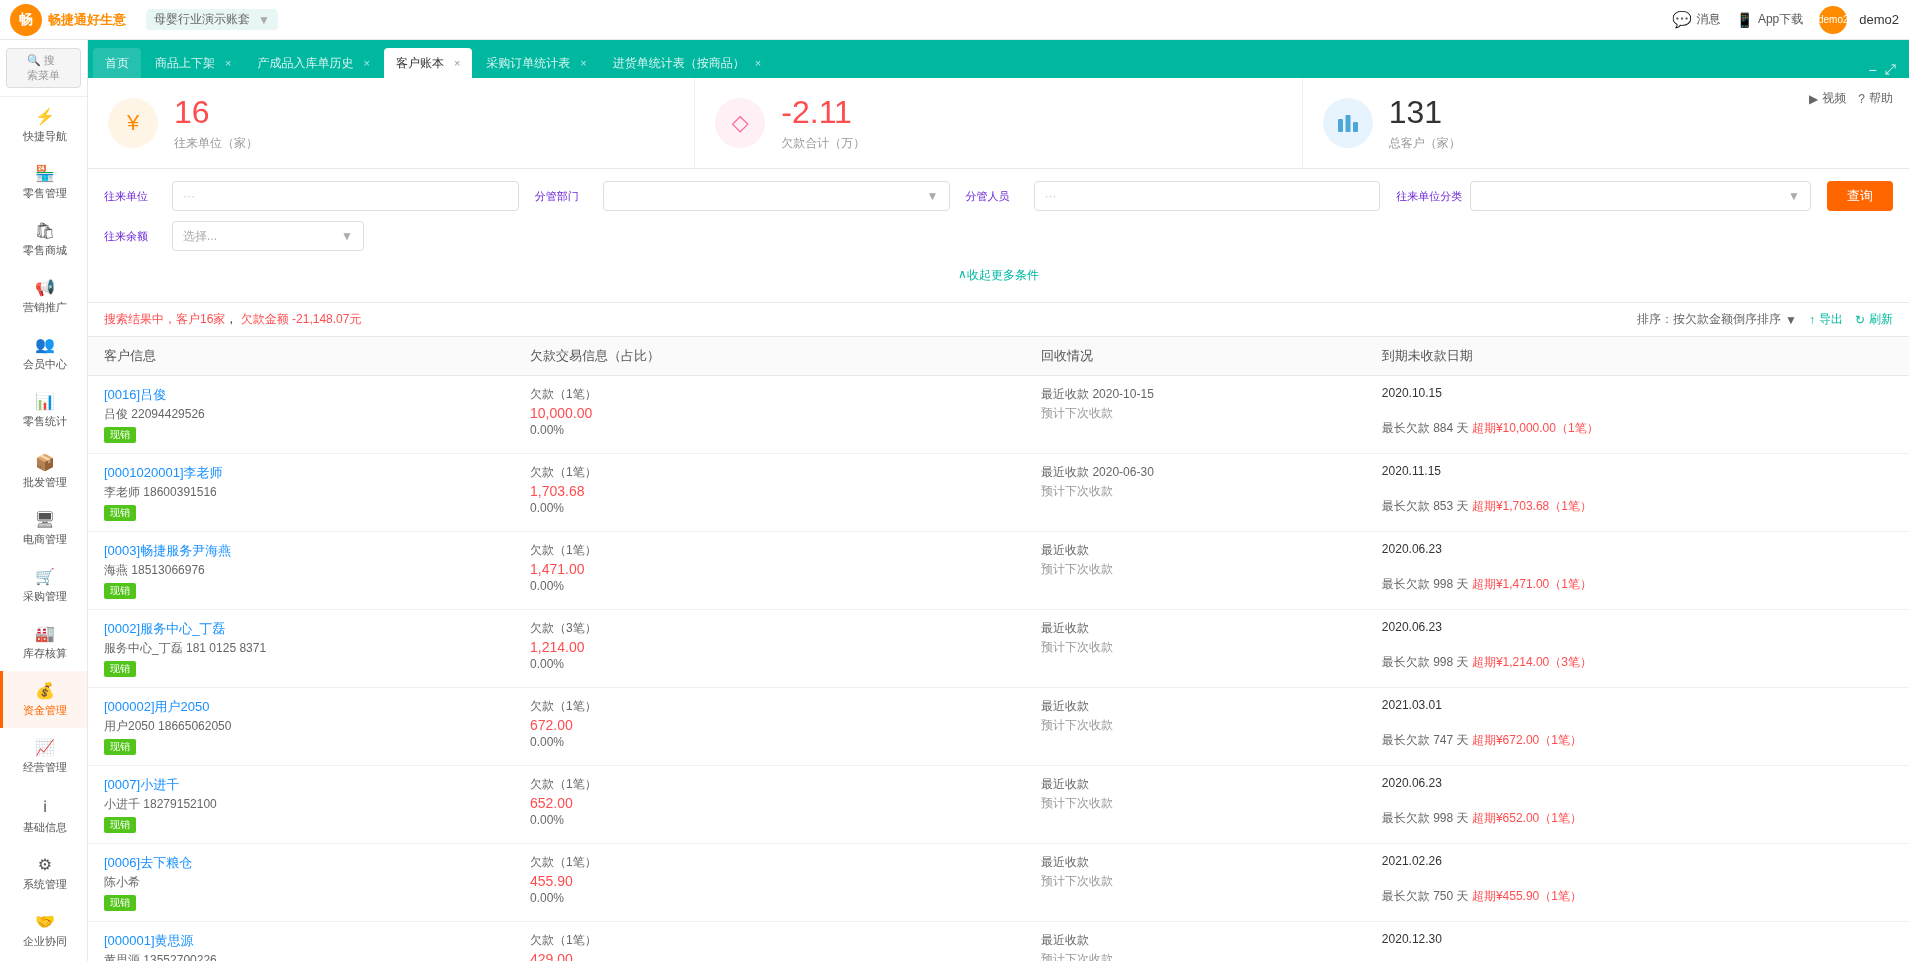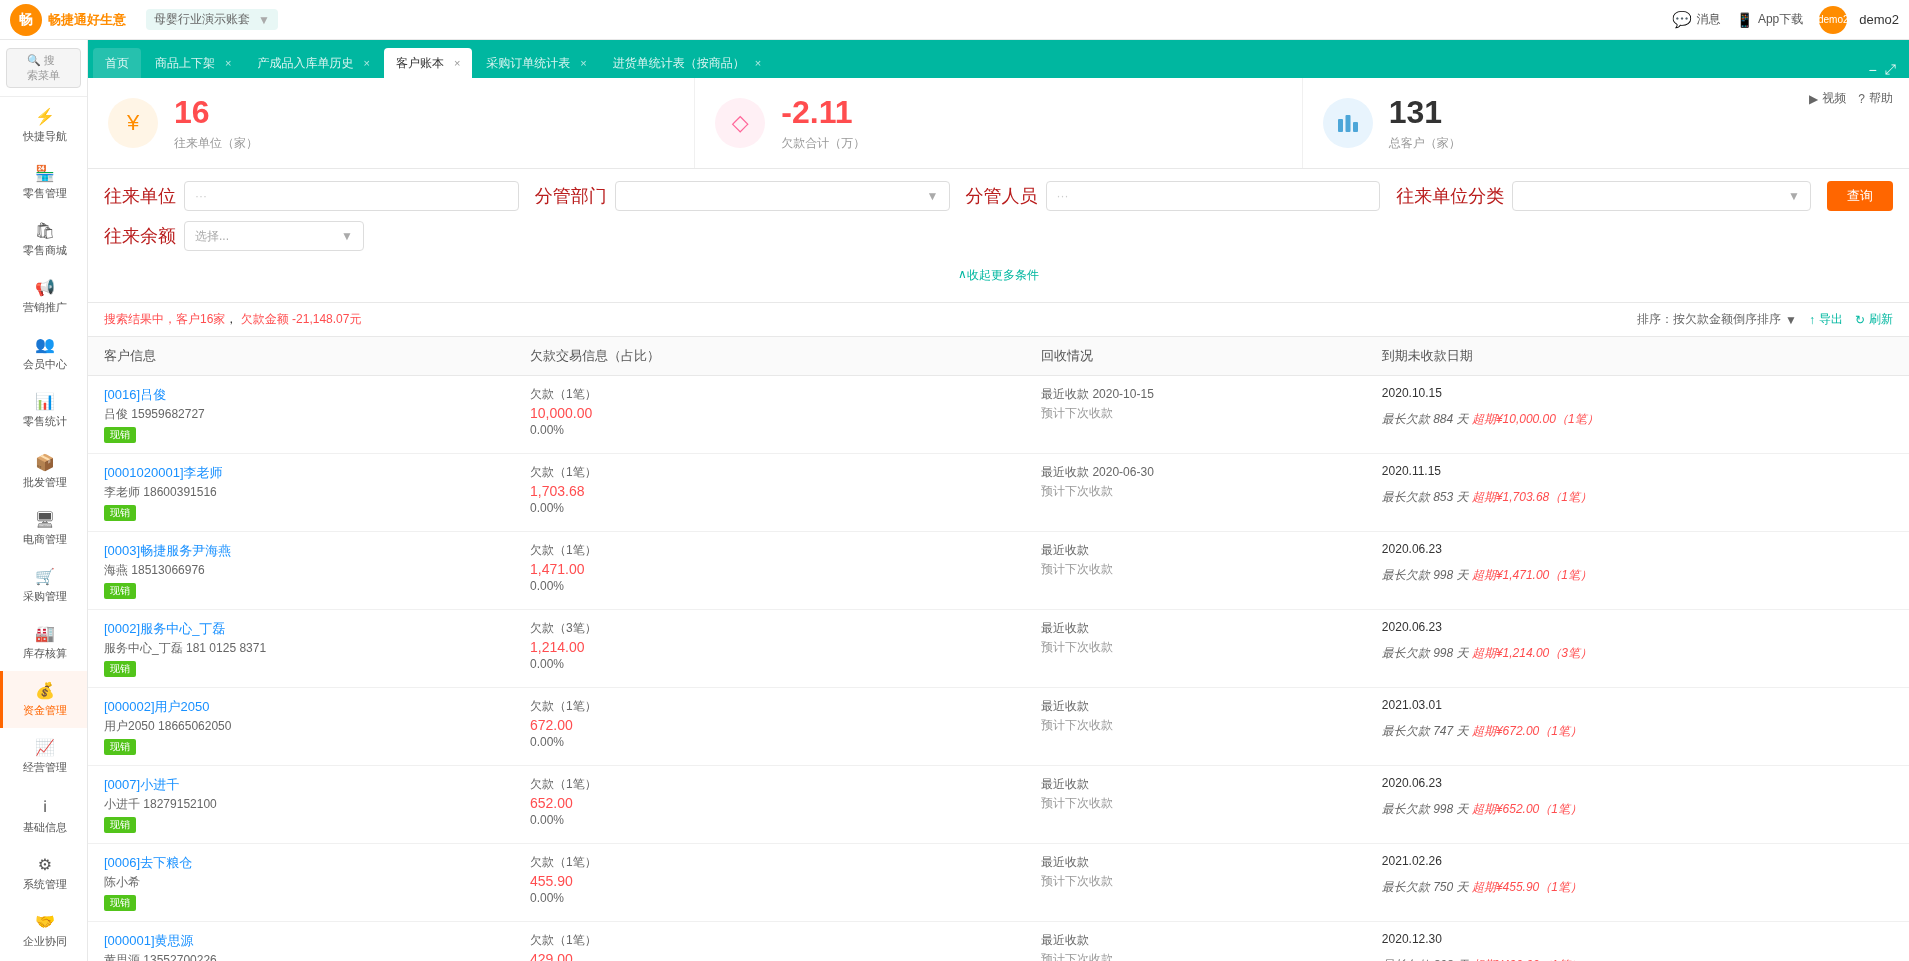--- a/index.html
+++ b/index.html
@@ -43,32 +43,32 @@
     .tab-ctrl-btn { color: rgba(255,255,255,0.9); font-size: 14px; cursor: pointer; }
     
     
     .stats-row { display: flex; background: #fff; border-bottom: 1px solid #e8e8e8; min-height: 90px; }
     .stat-card { flex: 1; display: flex; align-items: center; padding: 16px 20px; gap: 16px; border-right: 1px solid #f0f0f0; }
     .stat-icon { width: 50px; height: 50px; border-radius: 50%; display: flex; align-items: center; justify-content: center; font-size: 22px; flex-shrink: 0; }
     .stat-icon.orange { background: #fff5e6; color: #ff8c00; }
     .stat-icon.pink { background: #fff0f5; color: #ff6699; }
     .stat-icon.blue { background: #e8f4fd; color: #4da6d8; }
     .stat-info { display: flex; flex-direction: column; }
-    .stat-num { font-size: 32px; font-weight: bold; color: #ff4d4f; }
+    .stat-num { font-size: 32px; font-weight: normal; color: #ff4d4f; }
     .stat-num.negative { color: #ff4d4f; }
     .stat-num.dark { color: #333; }
     .stat-label { font-size: 12px; color: #999; margin-top: 4px; }
     .stat-top-right { margin-left: auto; display: flex; gap: 12px; }
     .stat-help-btn { display: flex; align-items: center; gap: 4px; font-size: 12px; color: #666; cursor: pointer; }
     
     
     .filter-area { background: #fff; padding: 12px 16px; border-bottom: 1px solid #e8e8e8; }
     .filter-row { display: flex; align-items: center; gap: 16px; margin-bottom: 10px; }
     .filter-item { display: flex; align-items: center; gap: 8px; flex: 1; }
-    .filter-label { color: #b91c1c; font-size: 18px; white-space: nowrap; min-width: 60px; }
+    .filter-label { color: #6d28d9; font-size: 11px; white-space: nowrap; min-width: 60px; }
     .filter-input { flex: 1; border: 1px solid #ddd; border-radius: 4px; padding: 5px 10px; font-size: 12px; color: #999; display: flex; align-items: center; justify-content: space-between; cursor: pointer; height: 30px; }
     .filter-select { flex: 1; border: 1px solid #ddd; border-radius: 4px; padding: 5px 10px; font-size: 12px; color: #999; display: flex; align-items: center; justify-content: space-between; cursor: pointer; height: 30px; }
     .filter-btn-query { background: #ff6600; color: white; border: none; border-radius: 4px; padding: 5px 20px; font-size: 13px; cursor: pointer; height: 30px; white-space: nowrap; }
     .filter-collapse { display: flex; justify-content: center; padding: 6px 0; color: #00b7a0; font-size: 12px; cursor: pointer; }
     
     
     .results-bar { display: flex; align-items: center; justify-content: space-between; padding: 8px 16px; background: #fff; border-bottom: 1px solid #e8e8e8; font-size: 12px; }
     .results-info { color: #333; }
     .results-info span { color: #ff4d4f; }
     .results-actions { display: flex; align-items: center; gap: 12px; color: #666; }
@@ -90,21 +90,21 @@
     .customer-tag { display: inline-block; background: #52c41a; color: white; font-size: 10px; padding: 1px 6px; border-radius: 2px; margin-top: 4px; }
     
     .debt-count { color: #666; font-size: 12px; }
     .debt-amount { color: #ff4d4f; font-size: 14px; font-weight: 500; margin: 2px 0; }
     .debt-ratio { color: #666; font-size: 12px; }
     
     .collection-date { color: #666; font-size: 12px; }
     .collection-next { color: #999; font-size: 12px; margin-top: 2px; }
     
     .overdue-date { color: #333; font-size: 12px; }
-    .overdue-days { color: #666; font-size: 12px; margin-top: 11px; font-style: italic; }
+    .overdue-days { color: #666; font-size: 12px; margin-top: 20px; }
     .overdue-link { color: #ff4d4f; font-size: 12px; cursor: pointer; }
     
     
     .page-content { padding: 0; }
   </style>
 </head>
 <body>
 
 <div class="app-container">
 
@@ -362,21 +362,21 @@
             <div class="table-header">
               <div class="col-customer">客户信息</div>
               <div class="col-debt">欠款交易信息（占比）</div>
               <div class="col-collection">回收情况</div>
               <div class="col-overdue">到期未收款日期</div>
             </div>
 
             <div class="table-row">
               <div class="col-customer">
                 <div class="customer-name">[0016]吕俊</div>
-                <div class="customer-info">吕俊 15959682727</div>
+                <div class="customer-info">吕俊 22094429526</div>
                 <div class="customer-tag">现销</div>
               </div>
               <div class="col-debt">
                 <div class="debt-count">欠款（1笔）</div>
                 <div class="debt-amount">10,000.00</div>
                 <div class="debt-ratio">0.00%</div>
               </div>
               <div class="col-collection">
                 <div class="collection-date">最近收款    2020-10-15</div>
                 <div class="collection-next">预计下次收款</div>

